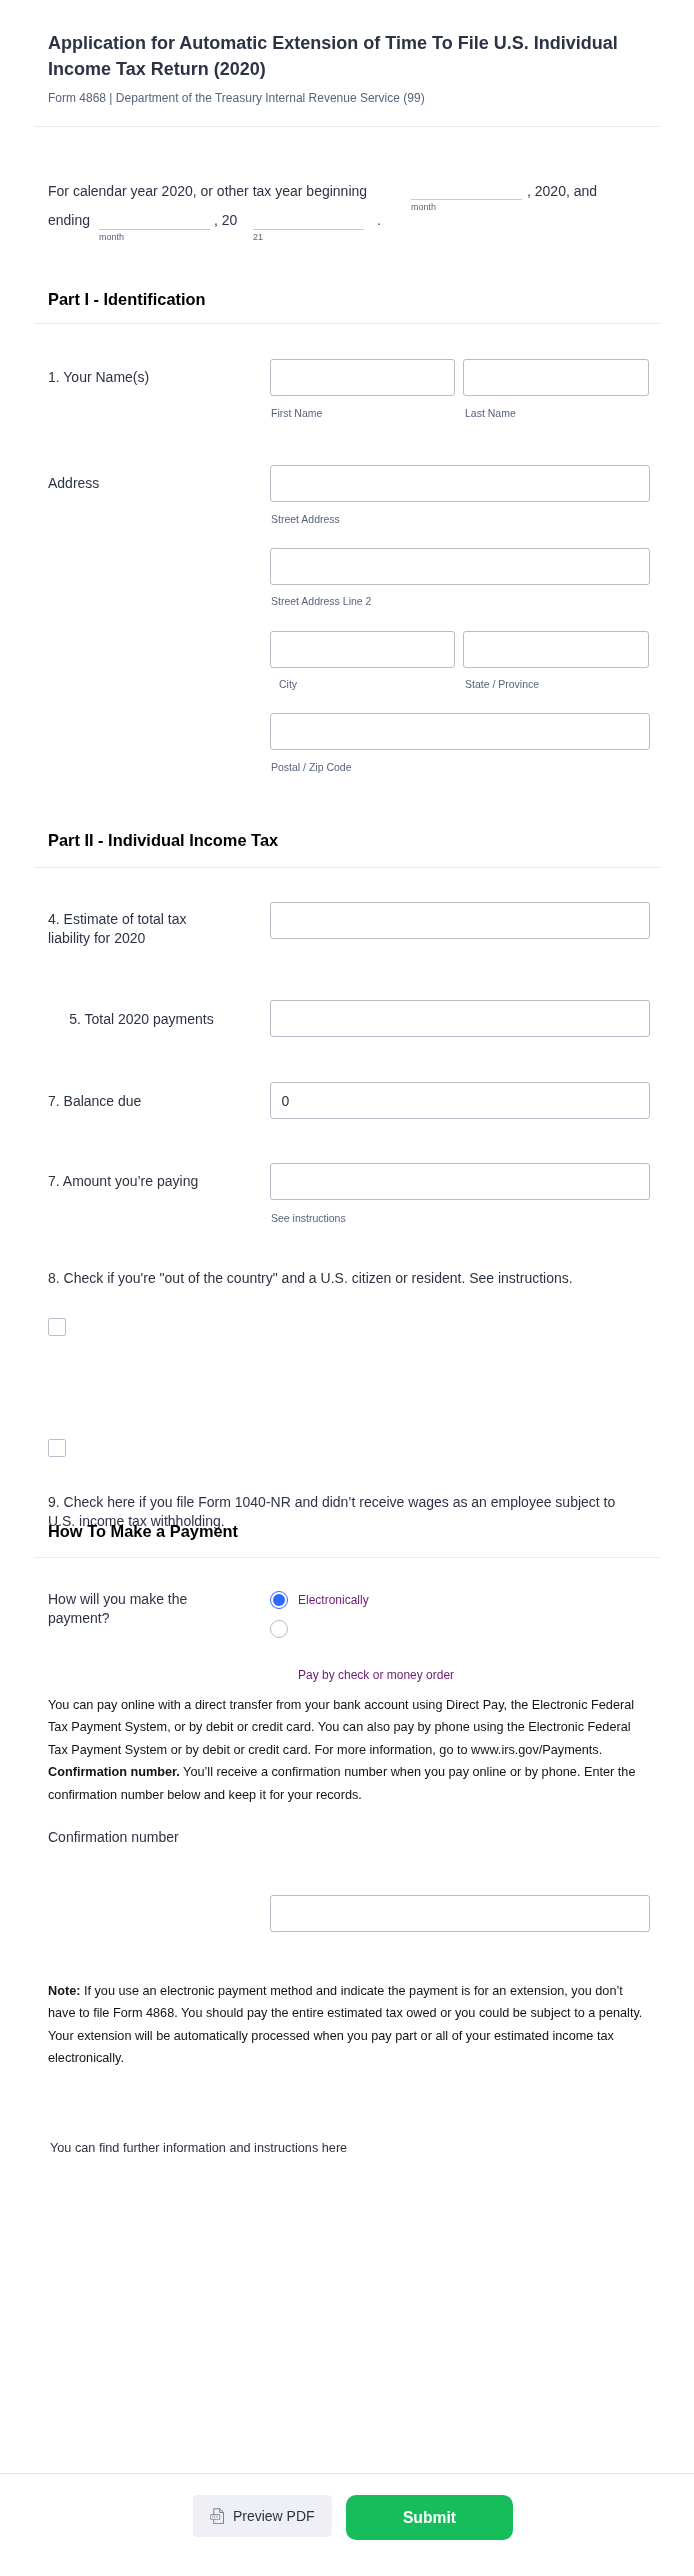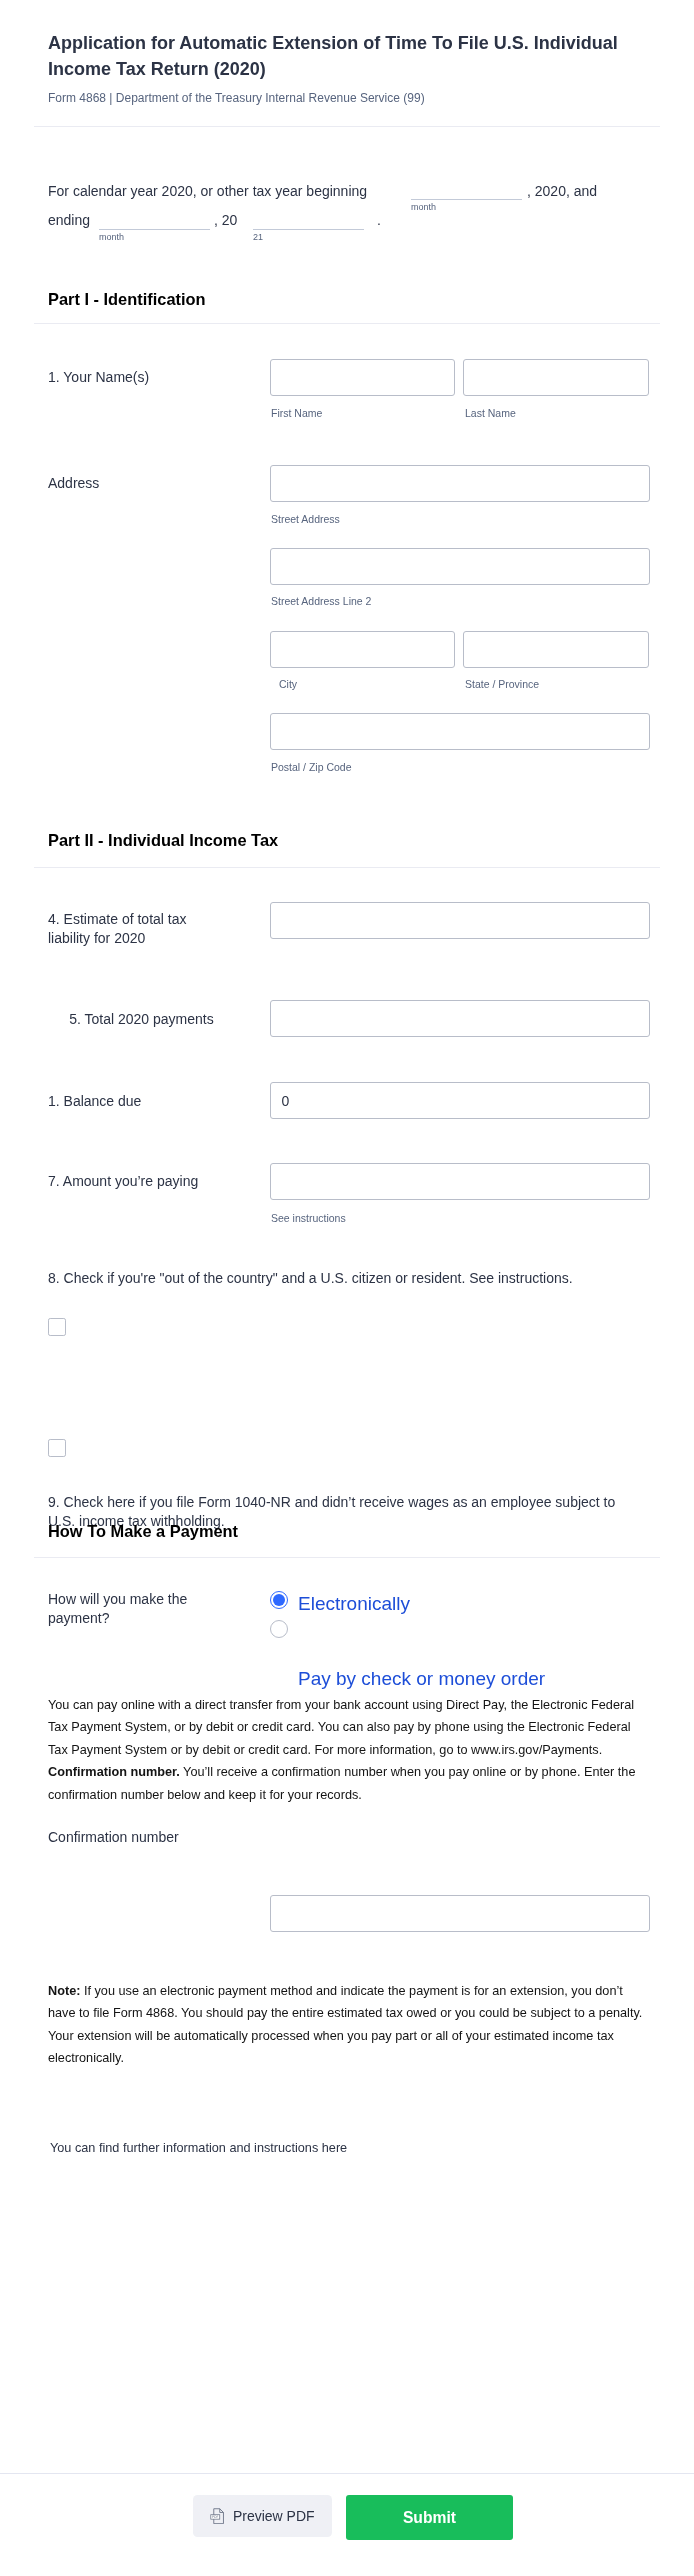--- a/index.html
+++ b/index.html
@@ -66,39 +66,39 @@
     border: 0.7px solid #b8bdc9; background: #fff;
   }
   .radio.checked {
     border: 1.5px solid #2e69ff; background: #fff;
   }
   .radio.checked::after {
     content: ""; position: absolute; left: 1.5px; top: 1.5px;
     width: 12px; height: 12px; border-radius: 50%; background: #2e69ff;
   }
   .radio-label {
-    position: absolute; font-size: 19px; color: #1d4ed8;
+    position: absolute; font-size: 12px; color: #701a75;
   }
 
   .paragraph {
     left: 48px; width: 598px; font-size: 12.7px; line-height: 22.4px; color: #141414;
   }
   .paragraph b { font-weight: 700; }
 
   
   .btn-preview {
     position: absolute; left: 193px; top: 2495px; width: 139px; height: 42px;
     border-radius: 4.5px; background: #eff0f5; border: none;
     display: flex; align-items: center; justify-content: center; gap: 7.5px;
     font-family: "Liberation Sans", "DejaVu Sans", sans-serif;
     font-size: 14px; color: #2c3345; cursor: pointer;
   }
   .btn-submit {
     position: absolute; left: 346px; top: 2495px; width: 167px; height: 45px;
-    border-radius: 3px; background: #18bd5b; border: none; color: #ffffff;
+    border-radius: 10px; background: #18bd5b; border: none; color: #ffffff;
     font-family: "Liberation Sans", "DejaVu Sans", sans-serif;
     font-size: 15.7px; font-weight: 700; cursor: pointer;
   }
 </style>
 </head>
 <body>
 
 <div class="abs title">Application for Automatic Extension of Time To File U.S. Individual Income Tax Return (2020)</div>
 <div class="abs subtitle">Form 4868 | Department of the Treasury Internal Revenue Service (99)</div>
 <div class="abs divider" style="left:34px; top:126px; width:626px;"></div>
@@ -141,21 +141,21 @@
 
 <div class="abs section-title" style="top:831px;">Part II - Individual Income Tax</div>
 <div class="abs divider" style="left:34px; top:867px; width:626px;"></div>
 
 <div class="abs q-label" style="top:910px; width:172px;">4. Estimate of total tax liability for 2020</div>
 <input class="input" style="left: 270px; top: 902px; width: 380px;" value="">
 
 <div class="abs q-label" style="top:1010px;text-align:center;">5. Total 2020 payments</div>
 <input class="input" style="left: 270px; top: 1000px; width: 380px;" value="">
 
-<div class="abs q-label" style="top:1092px;">1. Balance due</div>
+<div class="abs q-label" style="top:1092px;">7. Balance due</div>
 <input class="input" style="left: 270px; top: 1082px; width: 380px;" value="0">
 
 <div class="abs q-label" style="top:1172px;">7. Amount you’re paying</div>
 <input class="input" style="left: 270px; top: 1163px; width: 380px;" value="">
 <div class="sub-label" style="left:271px; top:1212px;">See instructions</div>
 
 <div class="abs q-label" style="top:1269px; width:538px;">8. Check if you're "out of the country" and a U.S. citizen or resident. See instructions.</div>
 <div class="checkbox" style="left:48px; top:1318px;"></div>
 
 <div class="abs q-label" style="top:1449px; width:583px;margin-top:44px;">9. Check here if you file Form 1040-NR and didn’t receive wages as an employee subject to U.S. income tax withholding.</div>

